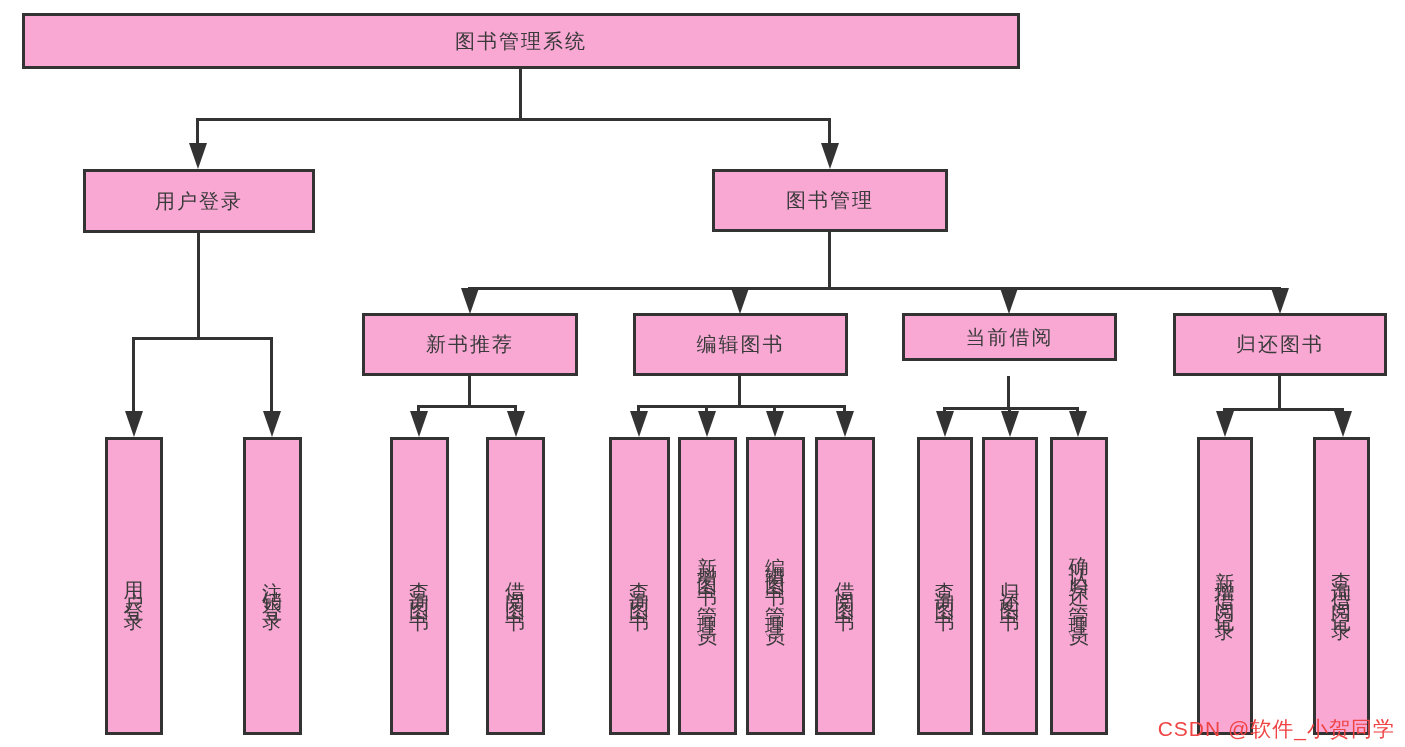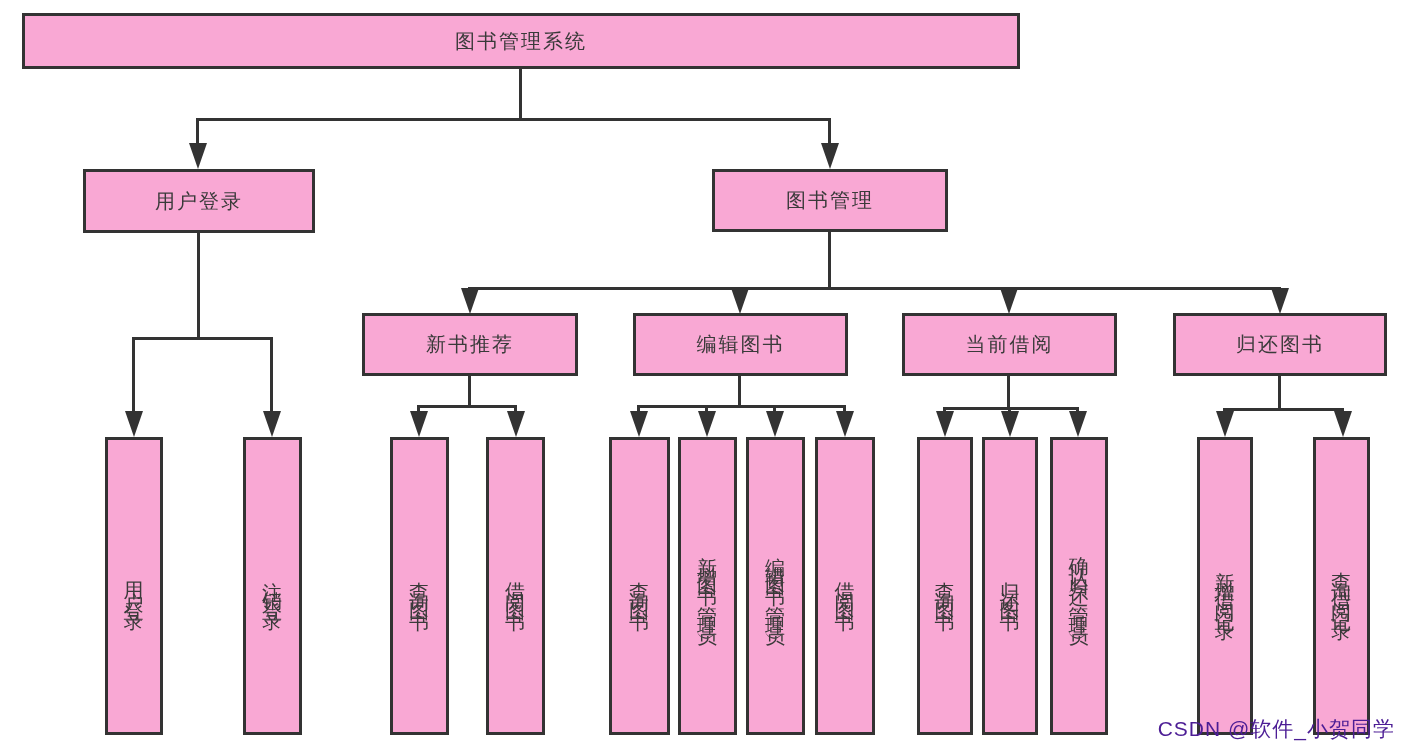--- a/index.html
+++ b/index.html
@@ -16,21 +16,21 @@
     writing-mode:vertical-lr;font-size:20px;letter-spacing:10px;color:#3a3a3a;line-height:1;
   }
   .vline{position:absolute;width:3px;background:#333333;}
   .hline{position:absolute;height:3px;background:#333333;}
   .arrow{
     position:absolute;width:0;height:0;
     border-left:9px solid transparent;border-right:9px solid transparent;
     border-top:26px solid #333333;
   }
   .watermark{
-    position:absolute;right:10px;bottom:4px;font-size:21px;color:#4c1d95;
+    position:absolute;right:10px;bottom:4px;font-size:21px;color:#ef4444;
     z-index:5;letter-spacing:1px;white-space:nowrap;
   }
 </style>
 </head>
 <body>
 
 <div class="canvas">
 
   <div class="vline" style="left:519px;top:69px;height:49px"></div>
   <div class="hline" style="left:197px;top:118px;width:634px"></div>
@@ -97,21 +97,21 @@
   <div class="box hbox" style="left:362px;top:313px;width:216px;height:63px">
     <span>新书推荐</span>
   </div>
 
   <div class="box hbox" style="left:712px;top:169px;width:236px;height:63px">
     <span>图书管理</span>
   </div>
   <div class="box hbox" style="left:633px;top:313px;width:215px;height:63px">
     <span>编辑图书</span>
   </div>
-  <div class="box hbox" style="left:902px;top:313px;width:215px;height:63px">
+  <div class="box hbox" style="left:902px;top:313px;width:215px;height:48px">
     <span>当前借阅</span>
   </div>
   <div class="box hbox" style="left:1173px;top:313px;width:214px;height:63px">
     <span>归还图书</span>
   </div>
 
   <div class="box vbox" style="left:105px;top:437px;width:58px;height:298px">
     <span class="vtext">用户登录</span>
   </div>
   <div class="box vbox" style="left:243px;top:437px;width:59px;height:298px">

